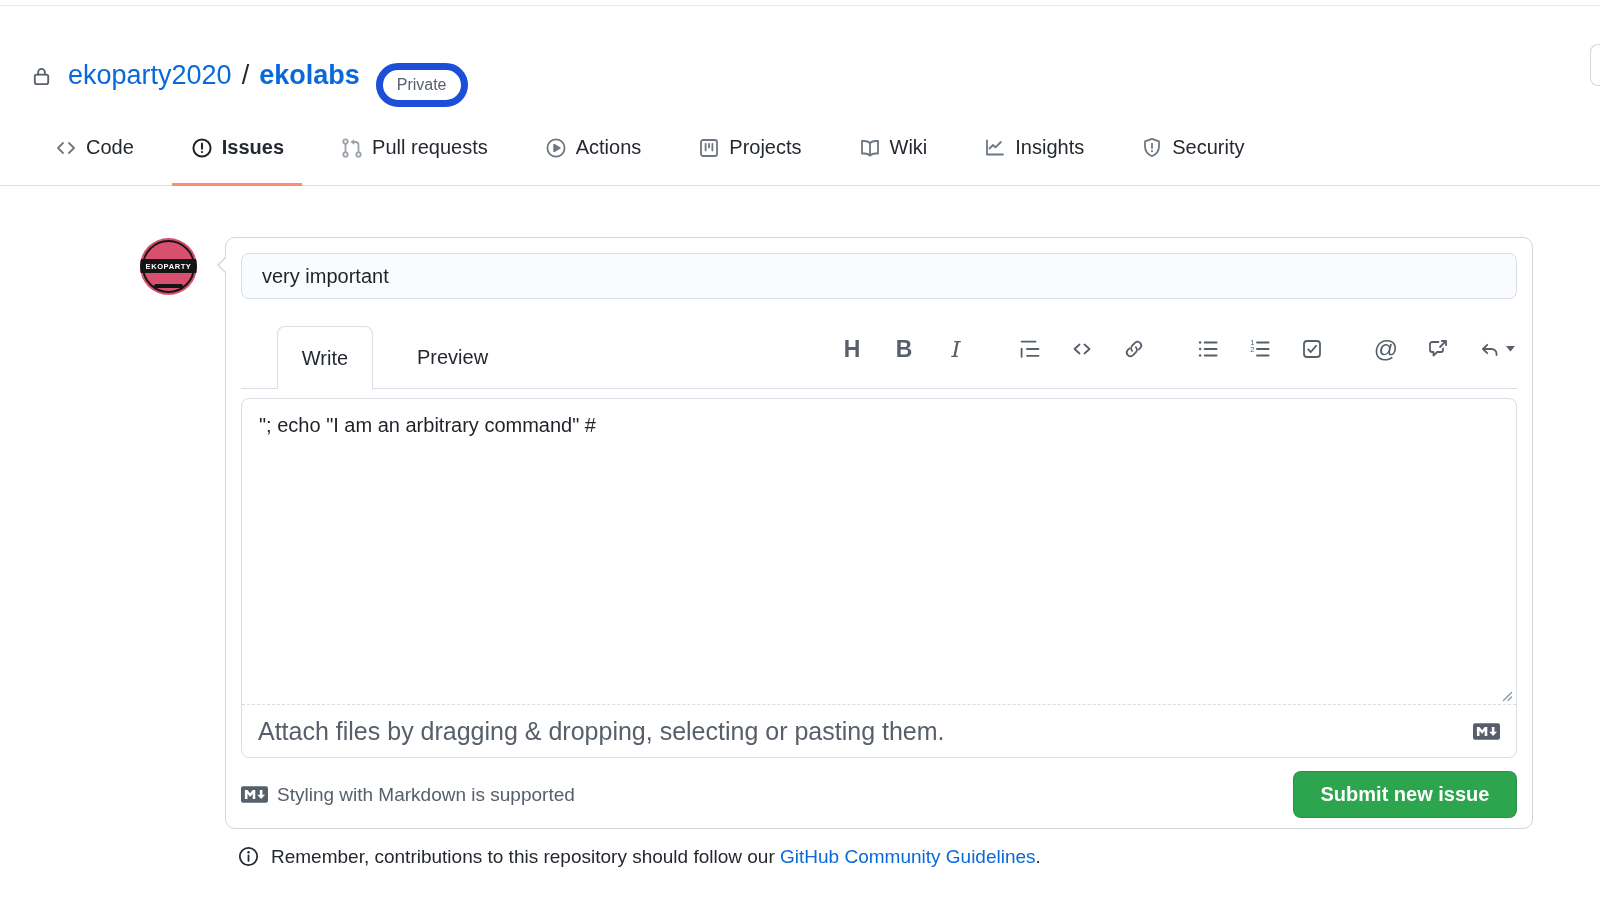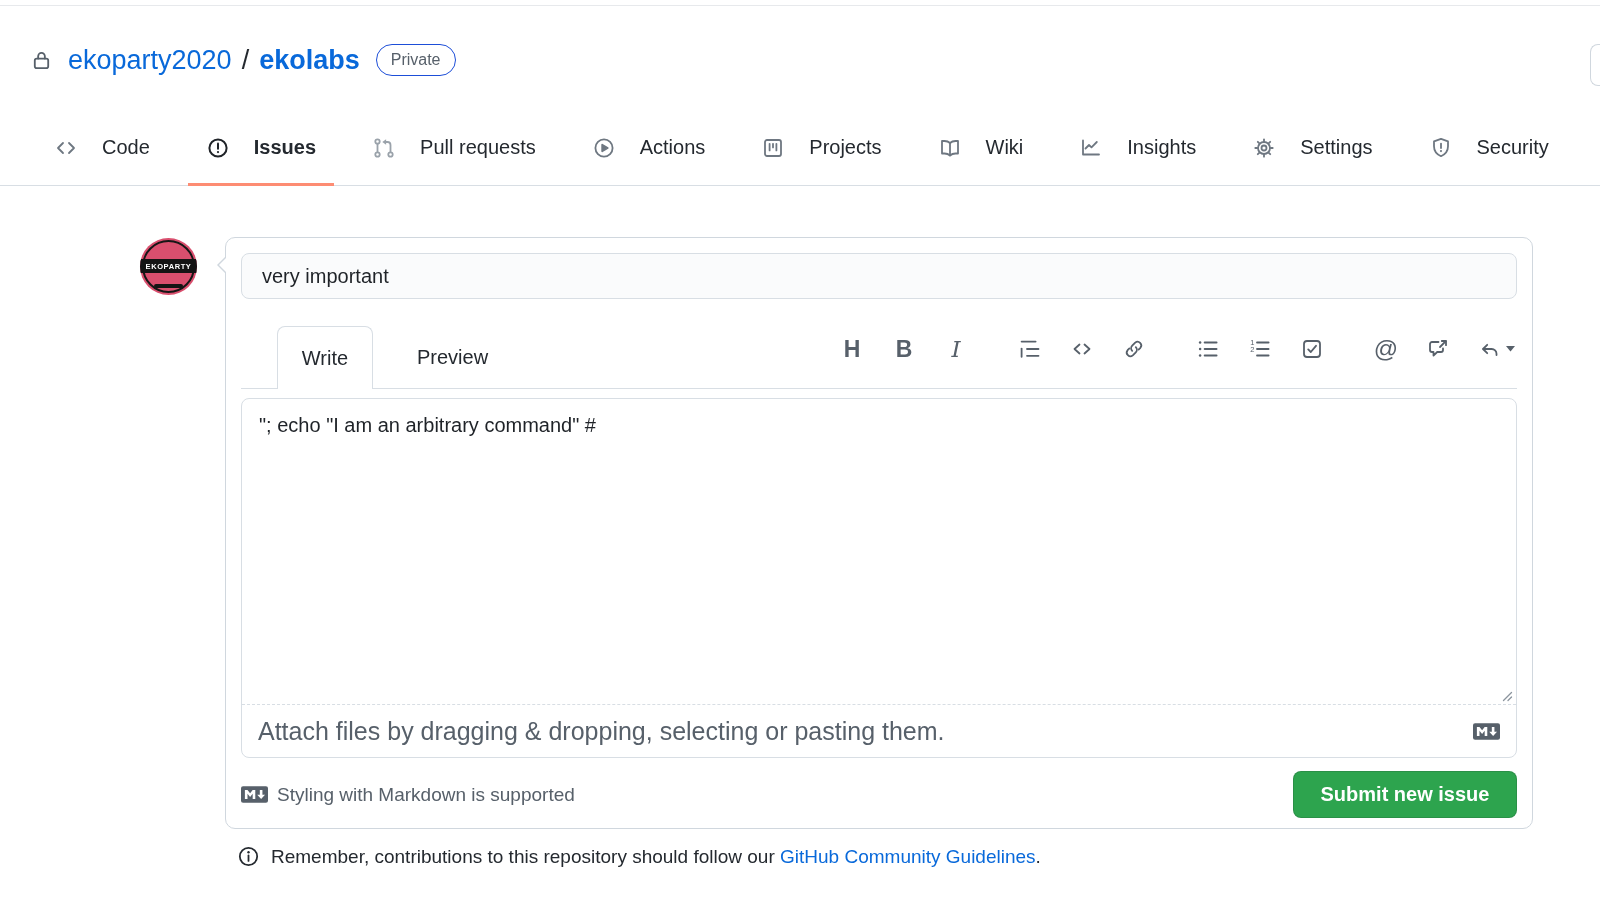--- a/index.html
+++ b/index.html
@@ -8,27 +8,27 @@
   .stage { position:relative; width:1600px; height:923px; overflow:hidden; background:#fff; }
   .top-rule { position:absolute; top:5px; left:0; right:0; height:1px; background:#e7e9ec; }
 
   
   .repo-header { position:absolute; left:30px; top:44px; display:flex; align-items:center; }
   .lock-wrap { margin-right:15px; display:flex; }
   .repo-title { font-size:27px; display:flex; align-items:center; }
   .repo-title a { text-decoration:none; color:#0969da; cursor:pointer; }
   .repo-title .sep { color:#24292f; margin:0 10px; }
   .repo-title .repo-name { font-weight:700; }
-  .badge { margin-left:16px; font-size:16px; color:#57606a; border:1px solid #1d4ed8;
-    border-radius:2em; padding:4px 14px; line-height:1.4; background:#fff; }
+  .badge { margin-left:16px; font-size:16px; color:#57606a; border:7px solid #1d4ed8;
+    border-radius:2em; padding:4px 14px; line-height:1.4; background:#fff;margin-top:19px; }
 
   
   .repo-nav { position:absolute; top:110px; left:0; right:0; height:76px;
     border-bottom:1px solid #d8dee4; display:flex; align-items:stretch; padding-left:36px; }
-  .nav-tab { position:relative; display:flex; align-items:center; gap:24px;
+  .nav-tab { position:relative; display:flex; align-items:center; gap:8px;
     padding:0 18px; margin-right:20px; font-size:20px; color:#24292f; cursor:pointer; }
   .nav-tab svg { flex:none; }
   .nav-tab.active { font-weight:600;text-align:right; }
   .nav-tab.active .tab-underline { position:absolute; left:0; right:0; bottom:-1px;
     height:3px; background:#fd8c73; }
 
   
   .edge-fragment { position:absolute; right:0; top:44px; width:10px; height:42px;
     border:1px solid #d0d7de; border-right:none; border-radius:8px 0 0 8px; background:#fff; }
 
@@ -167,35 +167,20 @@
         <line x1="12" y1="7" x2="12" y2="19.3"></line>
       </svg>
       <span>Wiki</span>
     </div>
     <div class="nav-tab">
       <svg width="24" height="24" viewBox="0 0 24 24" fill="none" stroke="#6e7781" stroke-width="1.8" stroke-linecap="round" stroke-linejoin="round">
         <polyline points="4,4.5 4,18.5 20,18.5"></polyline>
         <polyline points="6.5,12.5 10,9 12.5,11.3 17.8,6"></polyline>
       </svg>
       <span>Insights</span>
-    </div>
-    <div class="nav-tab">
-      <svg width="24" height="24" viewBox="0 0 24 24" fill="none" stroke="#6e7781" stroke-width="1.8" stroke-linecap="round">
-        <circle cx="12" cy="12" r="6"></circle>
-        <circle cx="12" cy="12" r="2.5"></circle>
-        <line x1="12" y1="3.3" x2="12" y2="5.2"></line>
-          <line x1="12" y1="18.8" x2="12" y2="20.7"></line>
-        <line x1="3.3" y1="12" x2="5.2" y2="12"></line>
-          <line x1="18.8" y1="12" x2="20.7" y2="12"></line>
-        <line x1="5.8" y1="5.8" x2="7.2" y2="7.2"></line>
-          <line x1="16.8" y1="16.8" x2="18.2" y2="18.2"></line>
-        <line x1="5.8" y1="18.2" x2="7.2" y2="16.8"></line>
-          <line x1="16.8" y1="7.2" x2="18.2" y2="5.8"></line>
-      </svg>
-      <span>Settings</span>
     </div>
     <div class="nav-tab">
       <svg width="24" height="24" viewBox="0 0 24 24" fill="none" stroke="#6e7781" stroke-width="1.8" stroke-linecap="round" stroke-linejoin="round">
         <path d="M12 2.8 L19 5.4 V10.2 C19 15 16.2 18.3 12 20.2 C7.8 18.3 5 15 5 10.2 V5.4 Z"></path>
         <line x1="12" y1="7.6" x2="12" y2="12"></line>
         <circle cx="12" cy="15.1" r="1.05" fill="#6e7781" stroke="none"></circle>
       </svg>
       <span>Security</span>
     </div>
   </nav>

